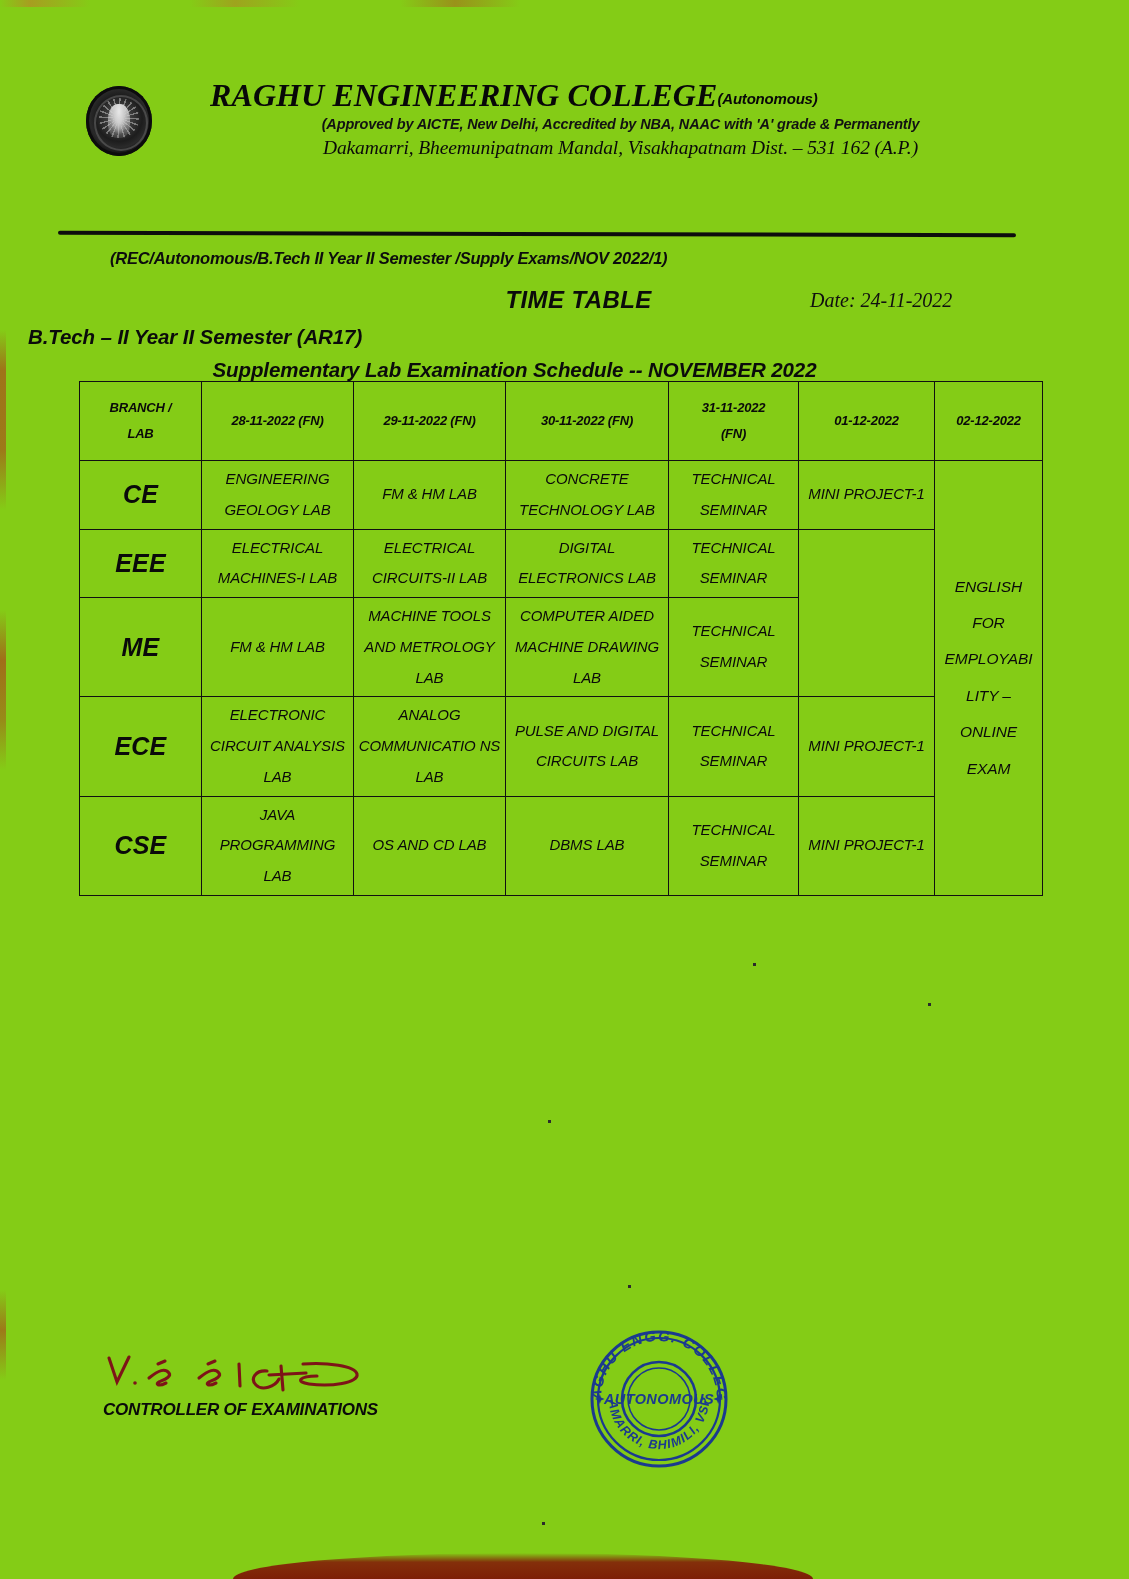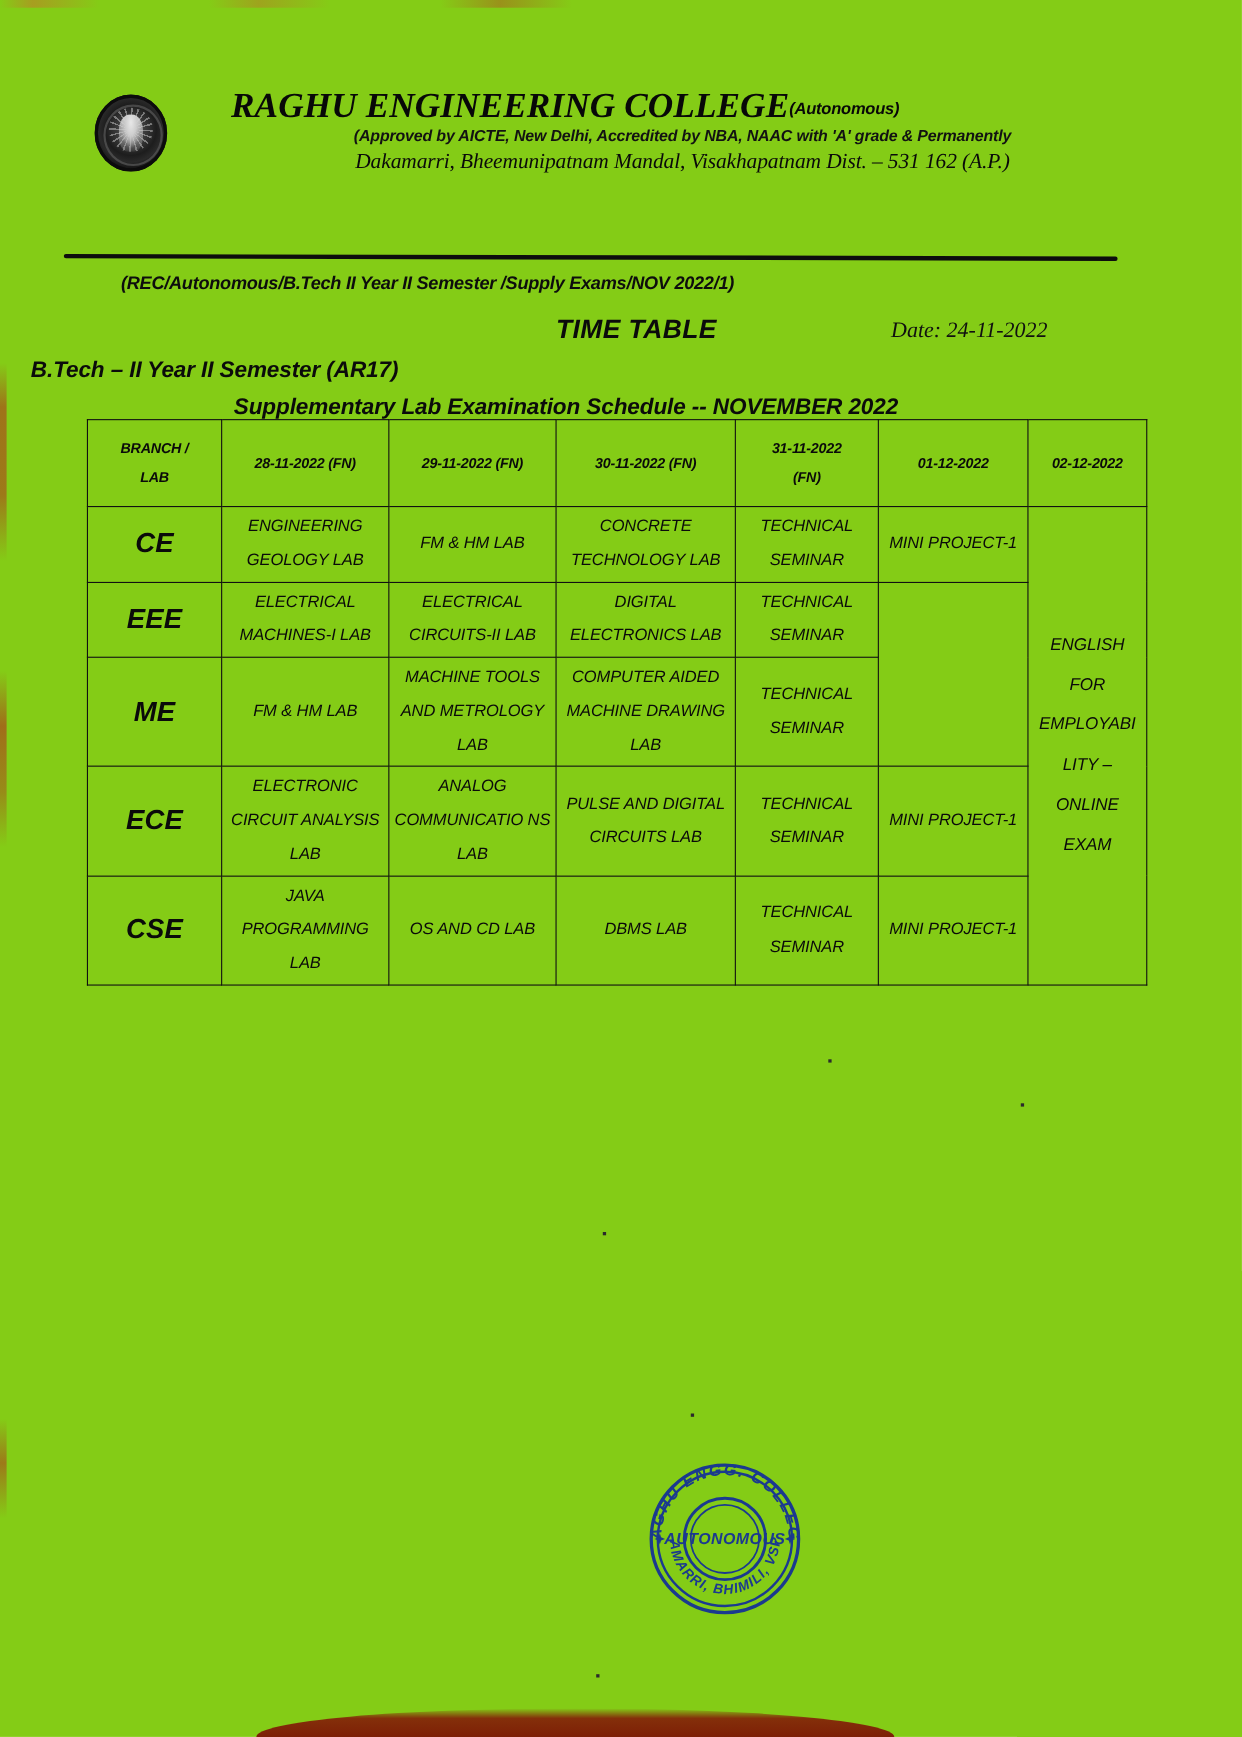--- a/index.html
+++ b/index.html
@@ -425,20 +425,38 @@
           <td class="subj">JAVA PROGRAMMING LAB</td>
           <td class="subj">OS AND CD LAB</td>
           <td class="subj">DBMS LAB</td>
           <td class="subj">TECHNICAL SEMINAR</td>
           <td class="subj">MINI PROJECT-1</td>
         </tr>
       </tbody>
     </table>
   </div>
 
+  <div class="sig-coe">
+    <div class="scribble">
+      <svg width="290" height="48" viewBox="0 0 290 48" fill="none" stroke="#7d1418" stroke-width="3.1" stroke-linecap="round">
+        <path d="M6 6 L14 30 L26 5"></path>
+        <circle cx="32" cy="31" r="1.8" fill="#7d1418" stroke="none"></circle>
+        <path d="M46 26 C56 18, 62 16, 66 21 C69 25, 60 28, 56 30 C52 32, 55 35, 63 31"></path>
+        <path d="M55 12 L62 9"></path>
+        <path d="M96 26 C106 18, 112 16, 116 21 C119 25, 110 28, 106 30 C102 32, 105 35, 113 31"></path>
+        <path d="M105 12 L112 9"></path>
+        <path d="M136 12 L137 34"></path>
+        <path d="M164 19 C152 18, 147 27, 153 33 C159 39, 172 35, 176 27"></path>
+        <path d="M178 14 L180 38"></path>
+        <path d="M166 23 L203 21"></path>
+        <path d="M200 12 C224 10, 252 14, 254 22 C256 31, 228 35, 206 32 C192 30, 196 24, 214 24"></path>
+      </svg>
+    </div>
+    <div class="sig-label">CONTROLLER OF EXAMINATIONS</div>
+  </div>
 
   <div class="seal">
     <svg width="162" height="162" viewBox="0 0 162 162">
       <defs>
         <path id="sealTop" d="M 81,81 m -58,0 a 58,58 0 1,1 116,0" fill="none"></path>
         <path id="sealBot" d="M 81,81 m -50,0 a 50,50 0 1,0 100,0" fill="none"></path>
       </defs>
       <circle cx="81" cy="81" r="67" fill="none" stroke="#1b3a8f" stroke-width="3"></circle>
       <circle cx="81" cy="81" r="61" fill="none" stroke="#1b3a8f" stroke-width="2.2"></circle>
       <circle cx="81" cy="81" r="37" fill="none" stroke="#1b3a8f" stroke-width="2.6"></circle>

